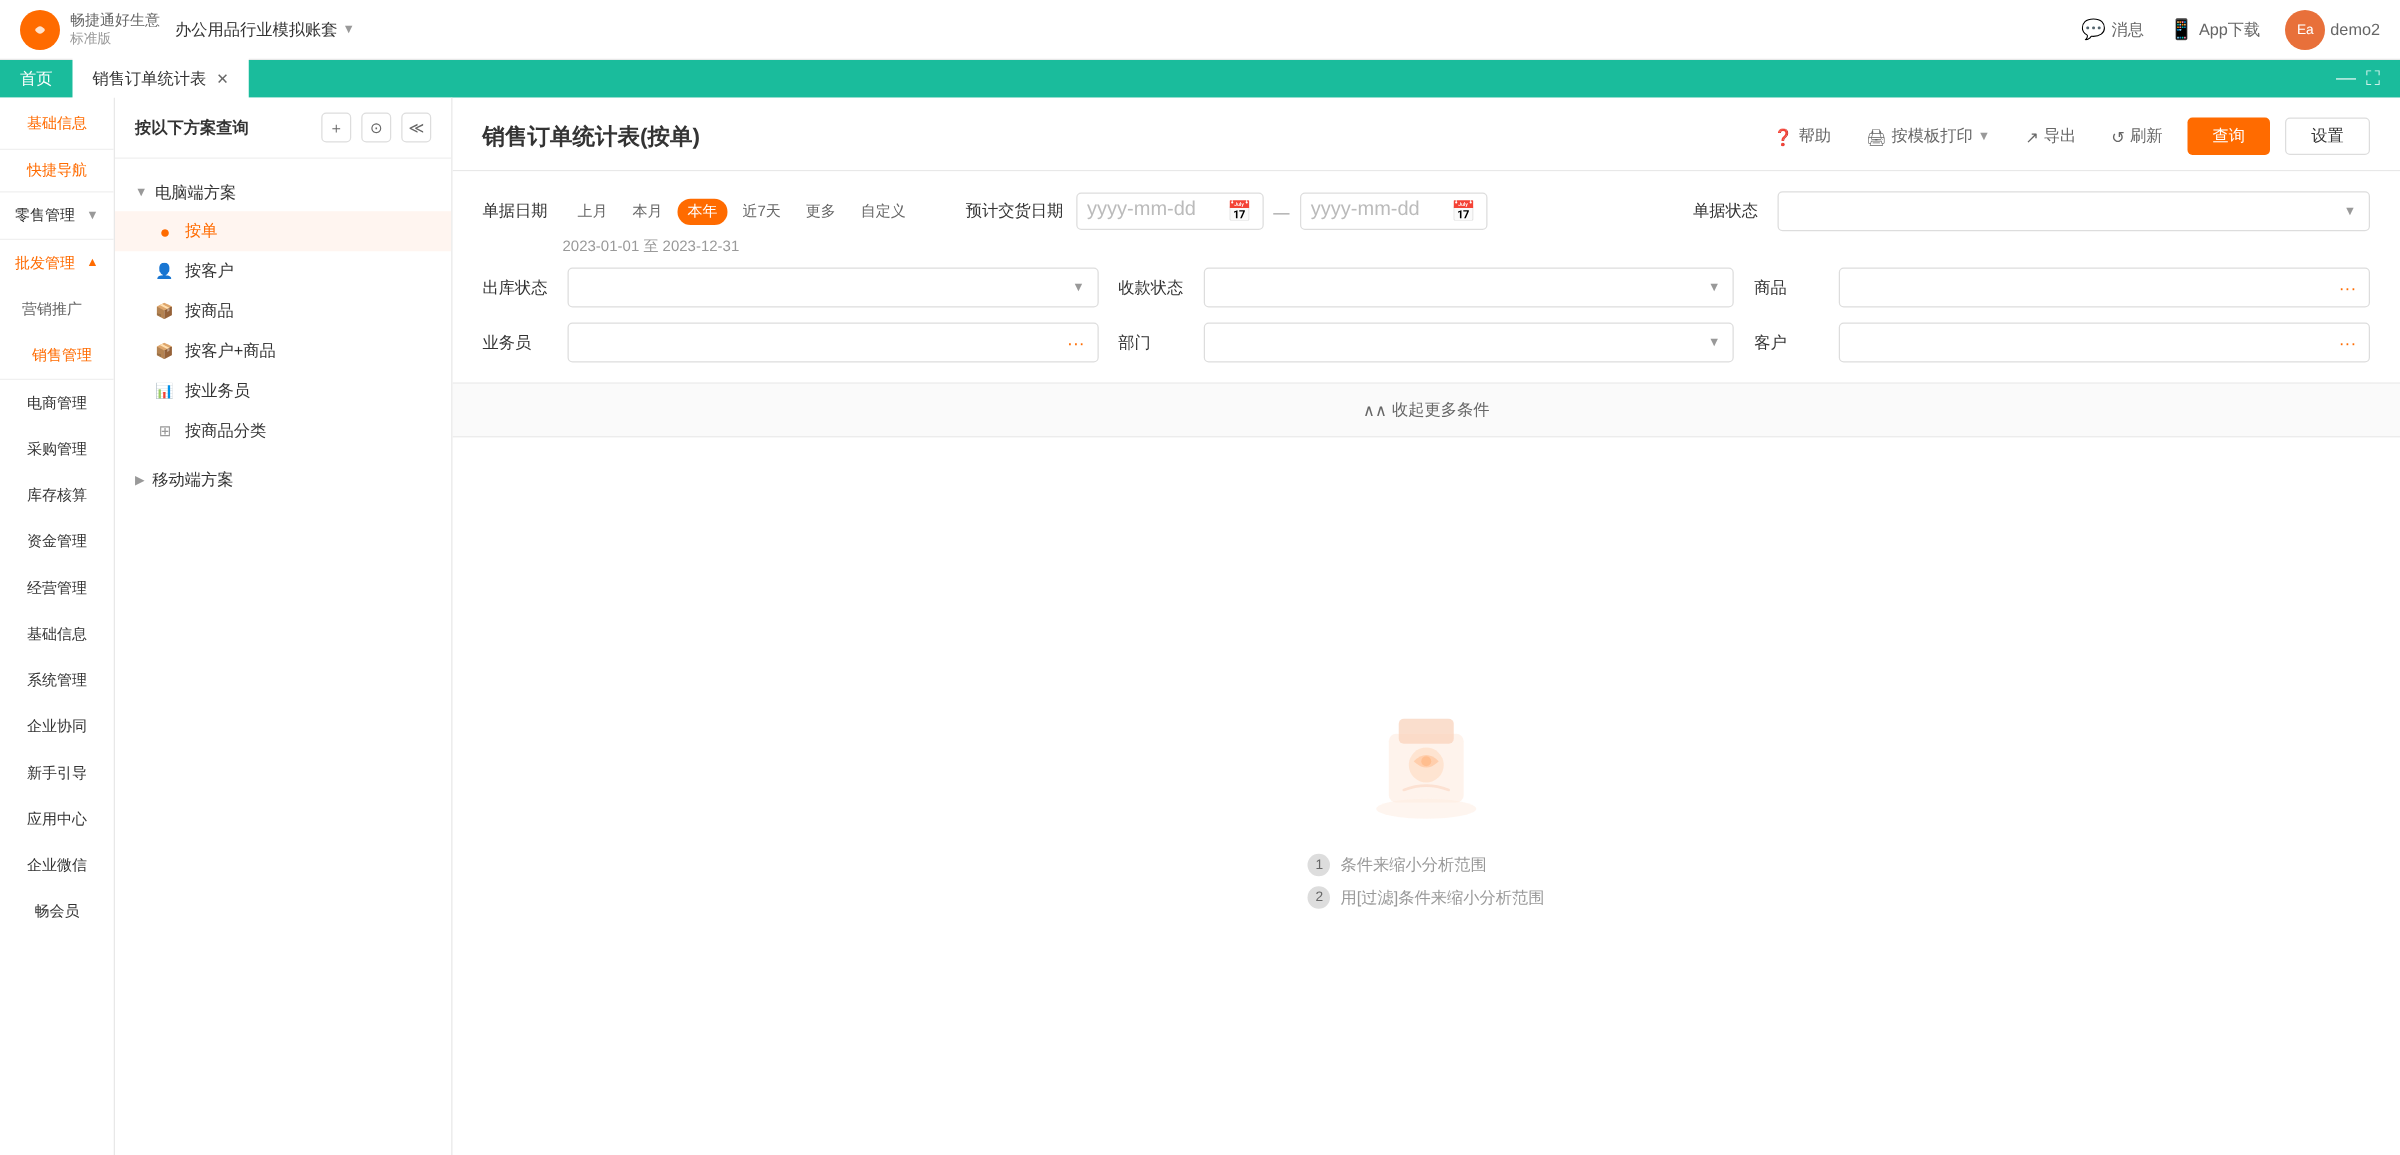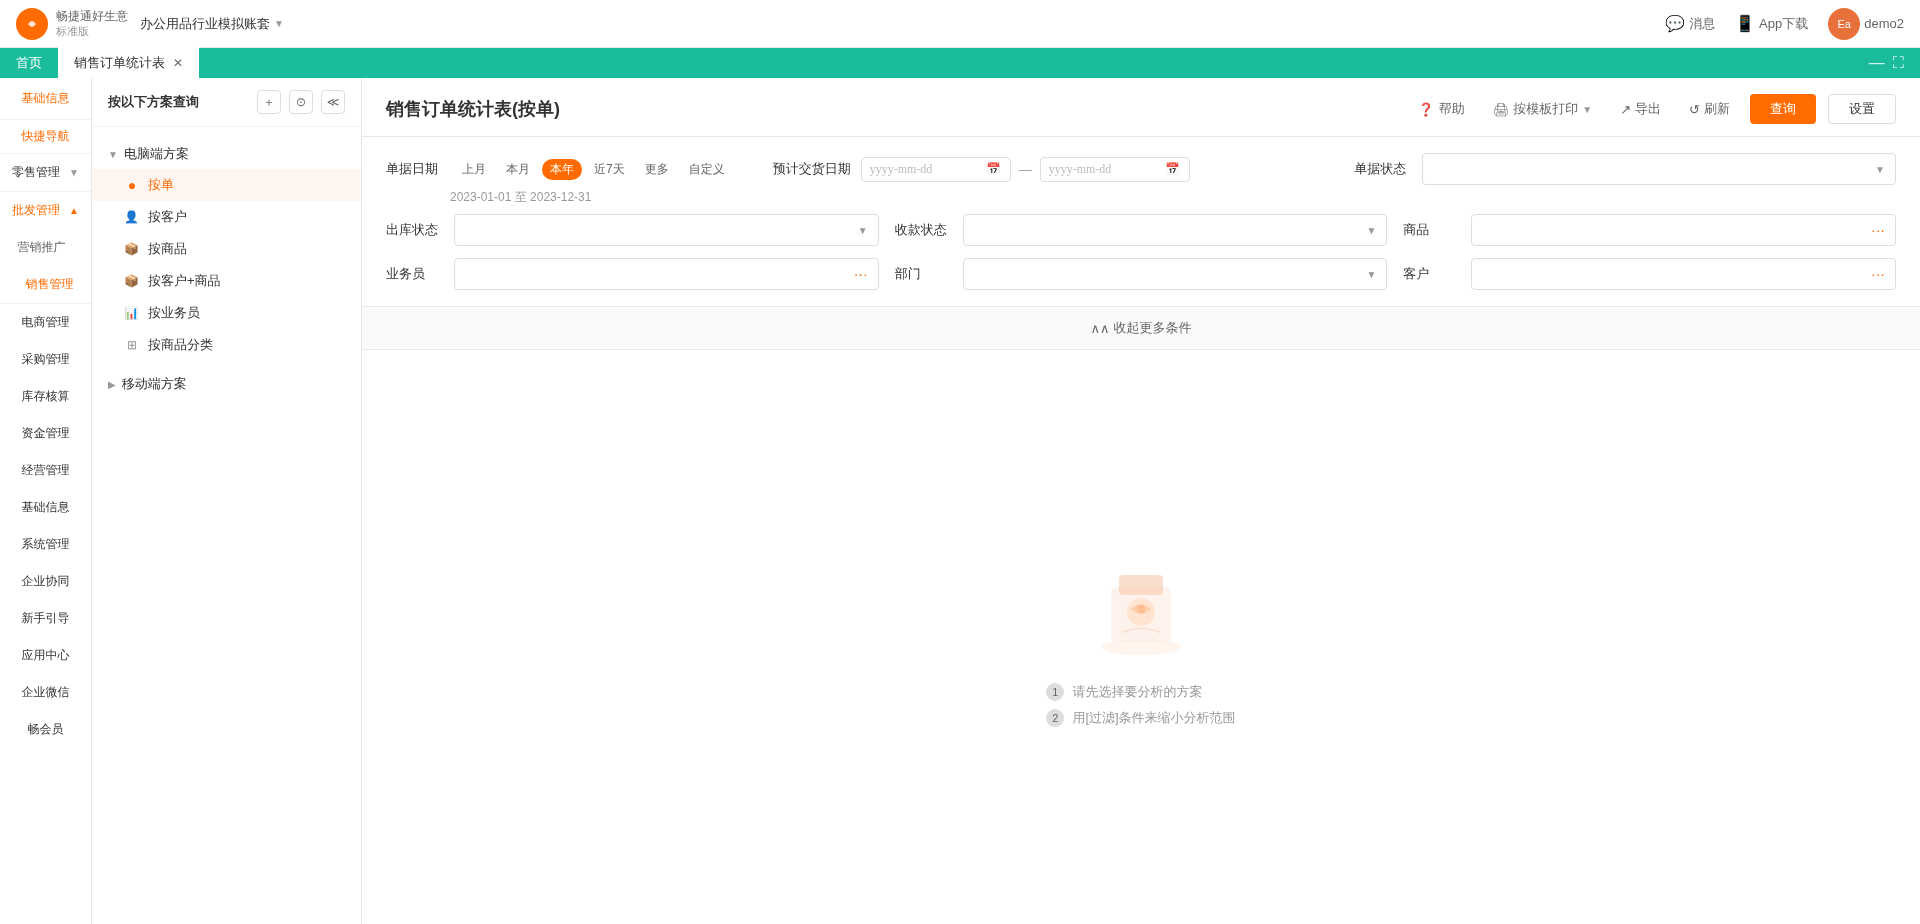--- a/index.html
+++ b/index.html
@@ -59,21 +59,21 @@
     .page-action-btn { display: flex; align-items: center; gap: 4px; font-size: 13px; color: #666; cursor: pointer; padding: 4px 8px; }
 
     
     .filter-form { background: #fff; padding: 16px 24px; border-bottom: 1px solid #e8e8e8; }
     .filter-row { display: flex; align-items: center; gap: 16px; margin-bottom: 12px; }
     .filter-row:last-child { margin-bottom: 0; }
     .filter-label { font-size: 13px; color: #333; white-space: nowrap; min-width: 60px; }
     .date-quick-btns { display: flex; align-items: center; gap: 4px; }
     .date-quick-btn { padding: 2px 8px; border-radius: 4px; font-size: 12px; color: #666; cursor: pointer; border: none; background: none; }
     .date-quick-btn.active { background: #ff6b00; color: #fff; border-radius: 12px; }
-    .date-input { border: 1px solid #ddd; border-radius: 4px; padding: 4px 8px; font-size: 12px; color: #999; width: 130px; display: flex; align-items: flex-start; justify-content: space-between; cursor: pointer; font-family: Liberation Serif, serif; }
+    .date-input { border: 1px solid #ddd; border-radius: 4px; padding: 4px 8px; font-size: 16px; color: #999; width: 130px; display: flex; align-items: flex-start; justify-content: space-between; cursor: pointer; }
     .date-input-icon { color: #ff6b00; }
     .filter-field { display: flex; align-items: center; gap: 8px; flex: 1; }
     .select-box { flex: 1; border: 1px solid #ddd; border-radius: 4px; padding: 5px 10px; font-size: 13px; color: #333; display: flex; align-items: center; justify-content: space-between; cursor: pointer; min-height: 32px; }
     .select-box .chevron { color: #999; font-size: 10px; }
     .select-box .dots { color: #ff6b00; font-size: 14px; }
     .filter-dash { color: #999; }
 
     
     .collapse-bar { display: flex; align-items: center; justify-content: center; padding: 12px; border-bottom: 1px solid #e8e8e8; background: #fafafa; cursor: pointer; color: #666; font-size: 13px; gap: 4px; }
 
@@ -392,21 +392,21 @@
         <rect x="30" y="40" width="60" height="55" rx="6" fill="#fde0cc" opacity="0.6"></rect>
         <rect x="38" y="28" width="44" height="20" rx="4" fill="#f5b08a" opacity="0.7"></rect>
         <circle cx="60" cy="65" r="14" fill="#ff6b00" opacity="0.2"></circle>
         <path d="M50 62 Q60 52 70 62 Q60 72 50 62Z" fill="#ff6b00" opacity="0.35"></path>
         <circle cx="60" cy="62" r="4" fill="#ff6b00" opacity="0.4"></circle>
         <path d="M42 85 Q60 78 78 85" stroke="#f5b08a" stroke-width="2" stroke-linecap="round" opacity="0.5"></path>
       </svg>
       <div class="empty-tips">
         <div class="empty-tip">
           <div class="tip-num">1</div>
-          <span>请先选择要分析的方案</span>
+          <span>条件来缩小分析范围</span>
         </div>
         <div class="empty-tip">
           <div class="tip-num">2</div>
           <span>用[过滤]条件来缩小分析范围</span>
         </div>
       </div>
     </div>
   </div>
 </div>
 

